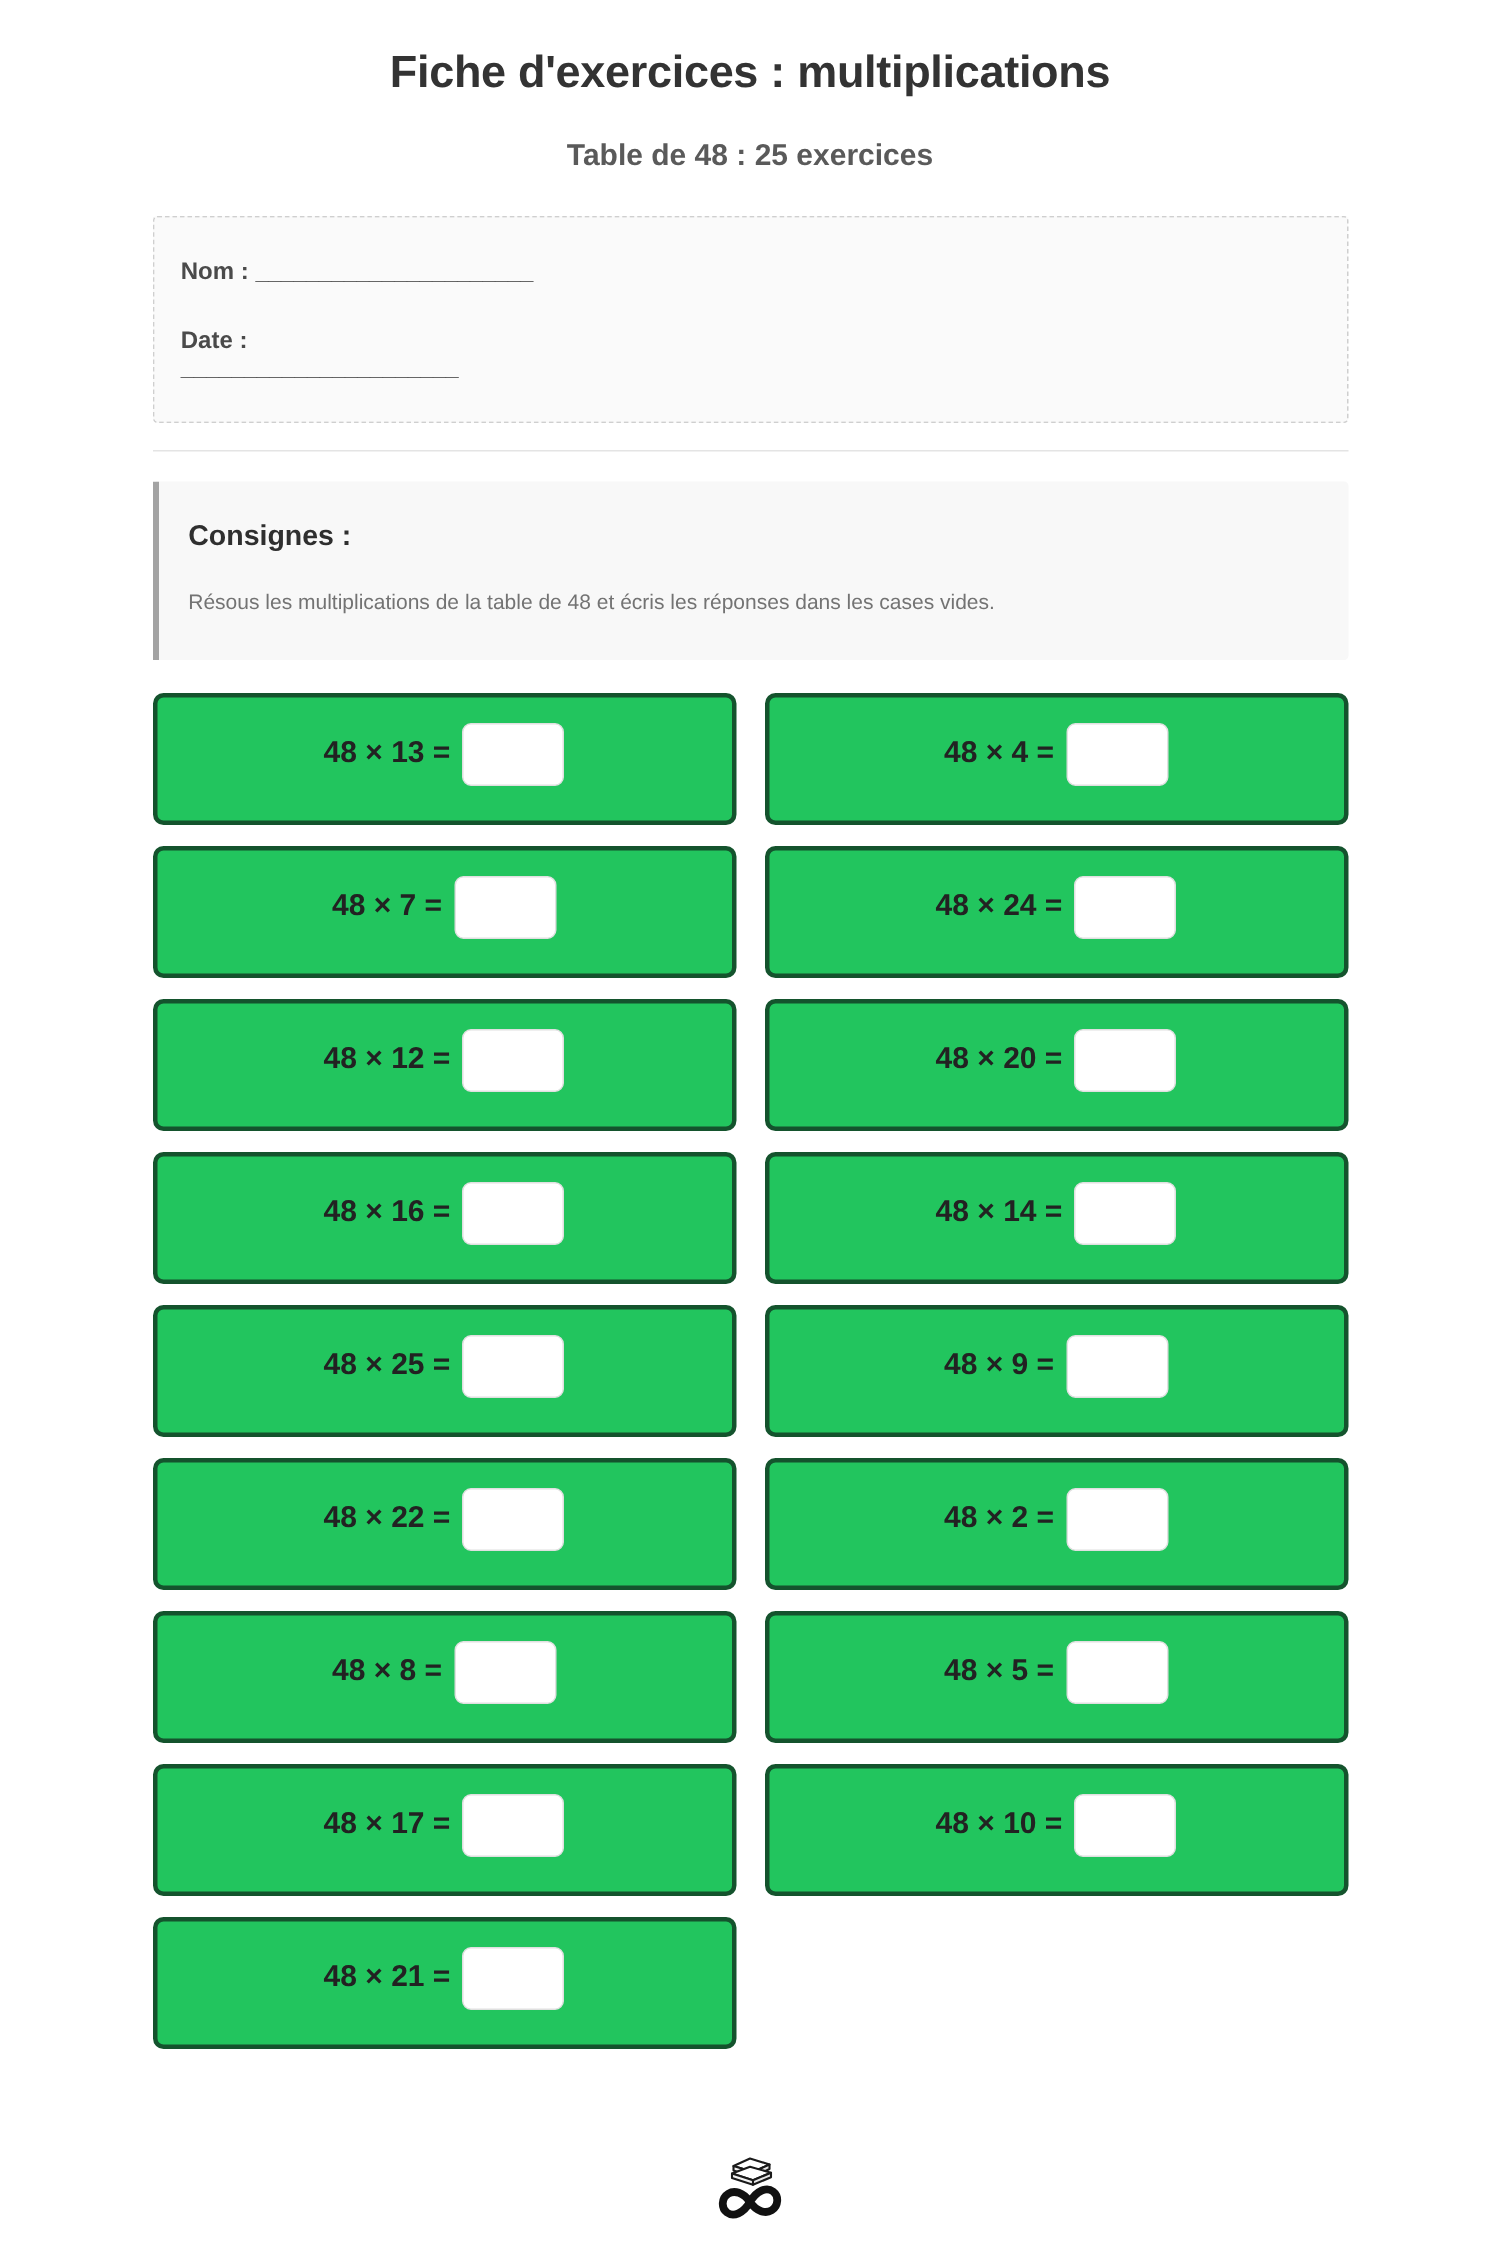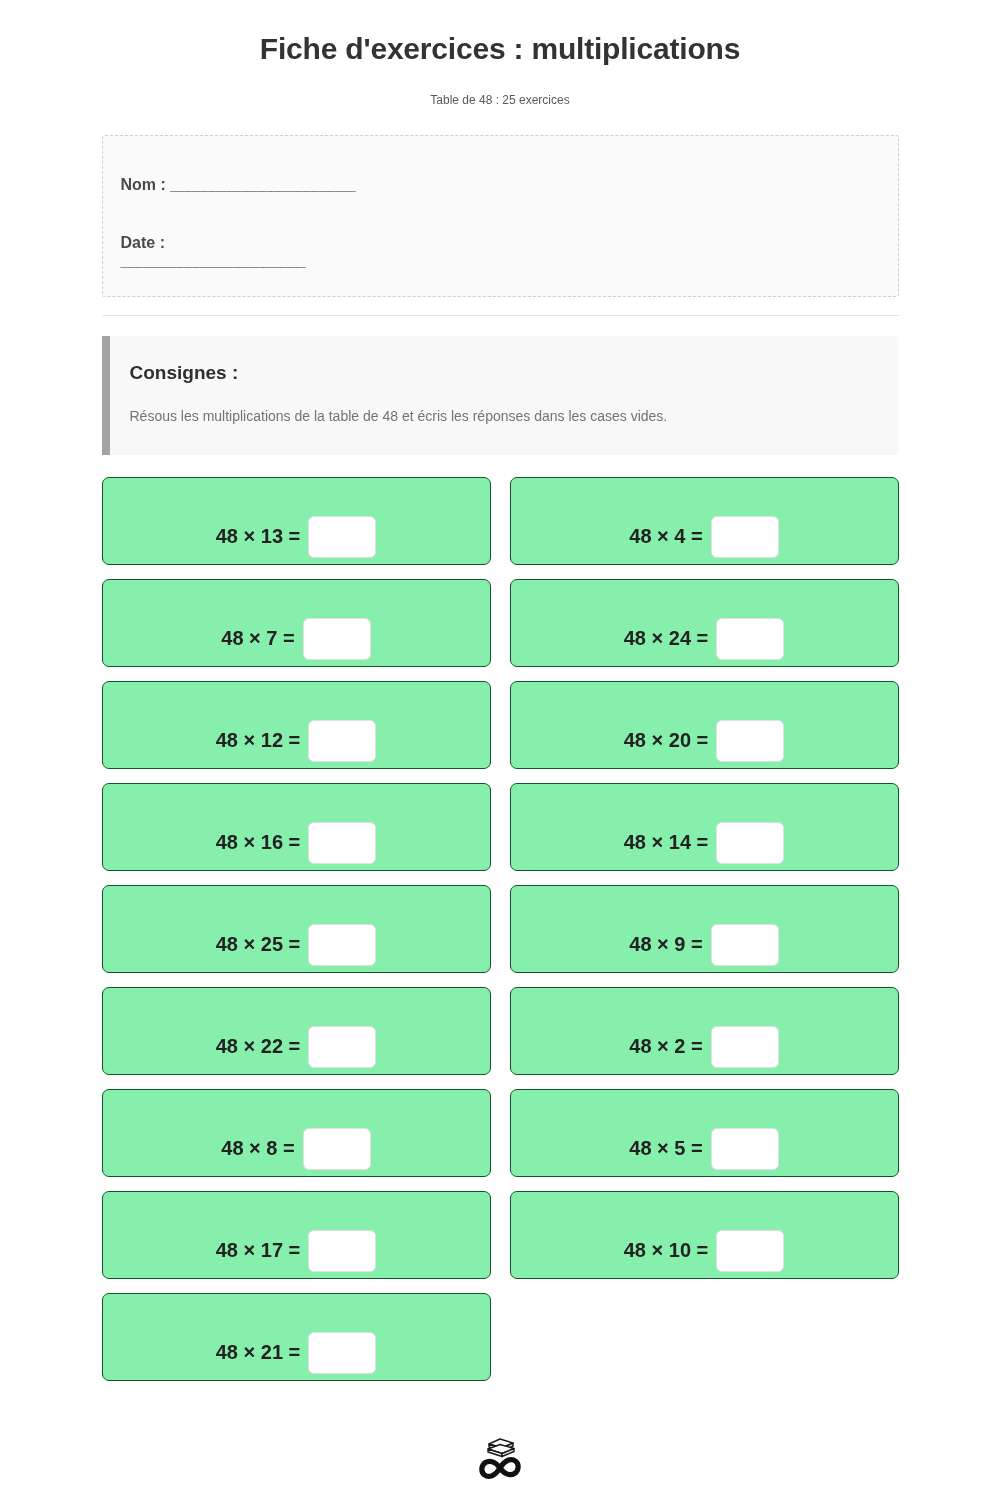--- a/index.html
+++ b/index.html
@@ -34,22 +34,22 @@
     text-align: center;
     font-size: 30px;
     font-weight: bold;
     color: #333333;
     letter-spacing: -0.2px;
     margin: 0;
     padding-top: 4px;
   }
   .sheet-subtitle {
     text-align: center;
-    font-size: 12px;
-    font-weight: normal;
+    font-size: 20px;
+    font-weight: bold;
     color: #5a5a5a;
     margin: 0;
     padding-top: 27px;
   }
 
   
   .identity-box {
     margin-top: 28px;
     border: 1px dashed #cfcfcf;
     background: #fafafa;
@@ -57,41 +57,41 @@
     padding: 28px 18px 26px 18px;
   }
   .identity-row {
     display: flex;
     align-items: baseline;
     font-size: 16px;
     font-weight: bold;
     color: #4a4a4a;
   }
   .identity-row + .identity-row { margin-top: 28px; flex-direction: column; }
-  .identity-label { white-space: pre; margin-top: 12px; }
+  .identity-label { white-space: pre; }
   .identity-line {
     font-weight: bold;
     color: #5a5a5a;
     letter-spacing: -0.5px;
     white-space: pre;
   }
 
   
   .divider {
     border: none;
     border-top: 1px solid #e4e4e4;
     margin: 18px 0 0 0;
     height: 0;
   }
 
   
   .instructions {
     margin-top: 20px;
     background: #f8f8f8;
-    border-left: 8px solid #a3a3a3;
+    border-left: 4px solid #a3a3a3;
     border-radius: 0 3px 3px 0;
     padding: 26px 22px 28px 20px;
   }
   .instructions-title {
     font-size: 19px;
     font-weight: bold;
     color: #2f2f2f;
     margin: 0;
   }
   .instructions-text {
@@ -105,25 +105,25 @@
   
   .exercise-grid {
     margin-top: 22px;
     display: grid;
     grid-template-columns: 389px 389px;
     column-gap: 19px;
     row-gap: 14px;
   }
   .exercise-card {
     height: 88px;
-    background: #86efac;
-    border: 1px solid #14532d;
+    background: #22c55e;
+    border: 3px solid #14532d;
     border-radius: 7px;
     display: flex;
-    align-items: flex-end;
+    align-items: center;
     justify-content: center;
     padding-bottom: 6px;
   }
   .exercise-inner {
     display: flex;
     align-items: center;
     gap: 8px;
   }
   .equation {
     font-size: 20px;

